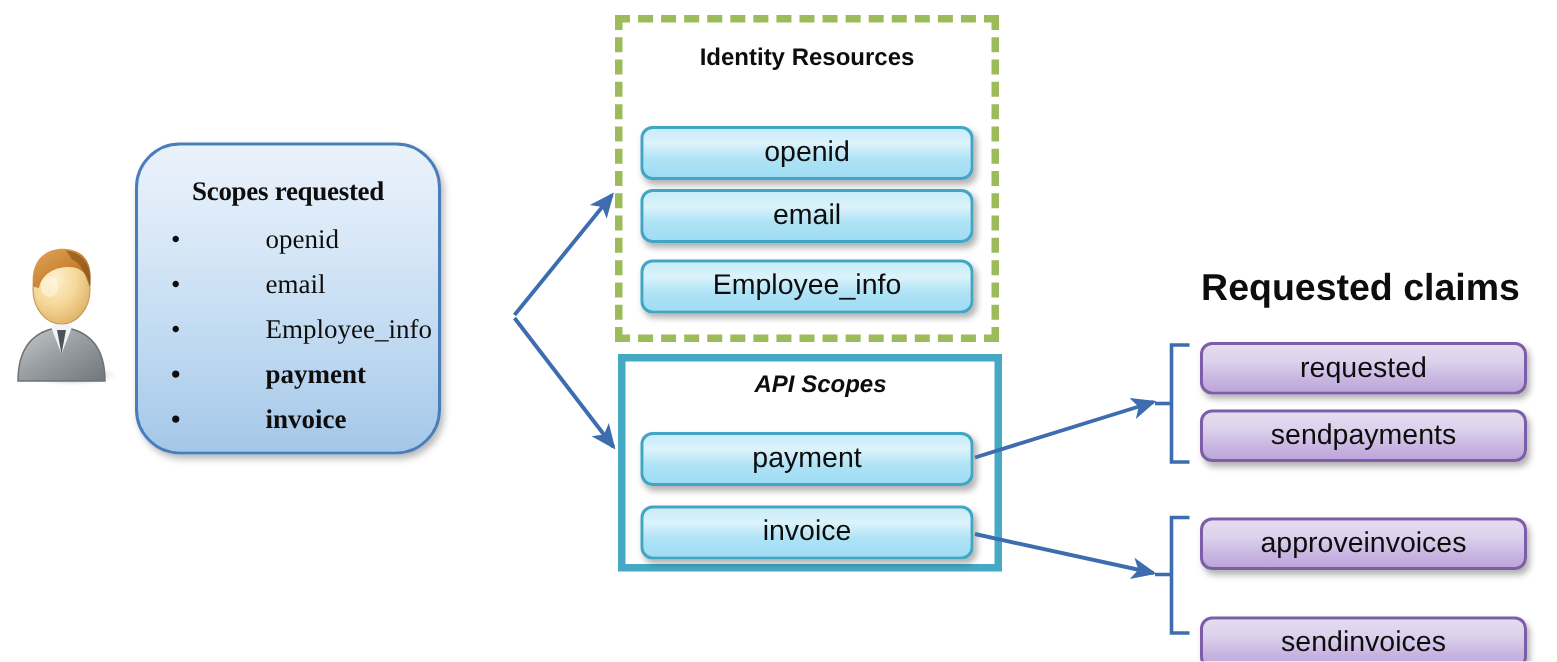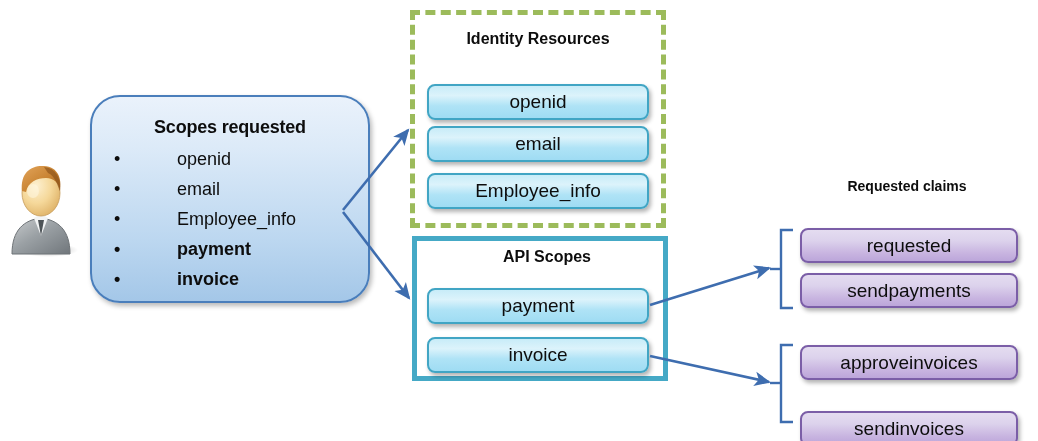--- a/index.html
+++ b/index.html
@@ -15,26 +15,27 @@
     font-family: "Liberation Sans", sans-serif;
     overflow: hidden;
   }
   .abs { position: absolute; }
 
   
   #avatar-icon { left: 4px; top: 158px; width: 78px; height: 104px; }
 
   
   #scopes-box {
-    left: 90px; top: 95px; width: 280px; height: 208px;
+    left: 90px; top: 95px; width: 204px; height: 208px;
     border: 2px solid #4A7EBB;
     border-radius: 30px;
     background: linear-gradient(to bottom, #EAF2FB 0%, #DCEAF8 25%, #BCD7F0 70%, #A4C7E8 100%);
     box-shadow: 2px 3px 5px rgba(0,0,0,0.28);
     box-sizing: border-box;
+    font-family: Liberation Serif, serif;
   }
   #scopes-title {
     position: absolute; left: 0; right: 0; top: 20px;
     text-align: center;
     font-size: 18px; font-weight: bold; color: #0d0d0d;
     letter-spacing: -0.2px;
   }
   #scopes-list {
     position: absolute; left: 22px; top: 47px; right: 8px;
     margin: 0; padding: 0; list-style: none;
@@ -110,21 +111,21 @@
     font-size: 19px; color: #0d0d0d;
   }
   #pill-bonuslevel      { top: 228px; }
   #pill-sendpayments    { top: 273px; }
   #pill-approveinvoices { top: 345px; }
   #pill-sendinvoices    { top: 387px; margin-top: 24px; }
 
   #requested-claims-title {
     left: 778px; top: 178px; width: 258px;
     text-align: center;
-    font-size: 14px; font-weight: bold; color: #0d0d0d;
+    font-size: 25px; font-weight: bold; color: #0d0d0d;
   }
 
   
   #connectors {
     left: 0; top: 0; width: 1038px; height: 441px;
     pointer-events: none;
   }
 </style>
 </head>
 <body>
@@ -175,21 +176,21 @@
   </div>
 
   <div class="abs" id="identity-resources-box"></div>
   <div class="abs group-title" id="identity-resources-title" style="left:410px; width:256px;">Identity Resources</div>
 
   <div class="pill-blue" id="pill-openid">openid</div>
   <div class="pill-blue" id="pill-email">email</div>
   <div class="pill-blue" id="pill-employee-info">Employee_info</div>
 
   <div class="abs" id="api-scopes-box"></div>
-  <div class="abs group-title" id="api-scopes-title" style="left:412px; width:270px;">API Scopes</div>
+  <div class="abs group-title" id="api-scopes-title" style="left:412px; width:270px;font-style:italic;">API Scopes</div>
 
   <div class="pill-blue" id="pill-payment">payment</div>
   <div class="pill-blue" id="pill-invoice">invoice</div>
 
   <div class="abs" id="requested-claims-title">Requested claims</div>
 
   <div class="pill-purple" id="pill-bonuslevel">requested</div>
   <div class="pill-purple" id="pill-sendpayments">sendpayments</div>
   <div class="pill-purple" id="pill-approveinvoices">approveinvoices</div>
   <div class="pill-purple" id="pill-sendinvoices">sendinvoices</div>

